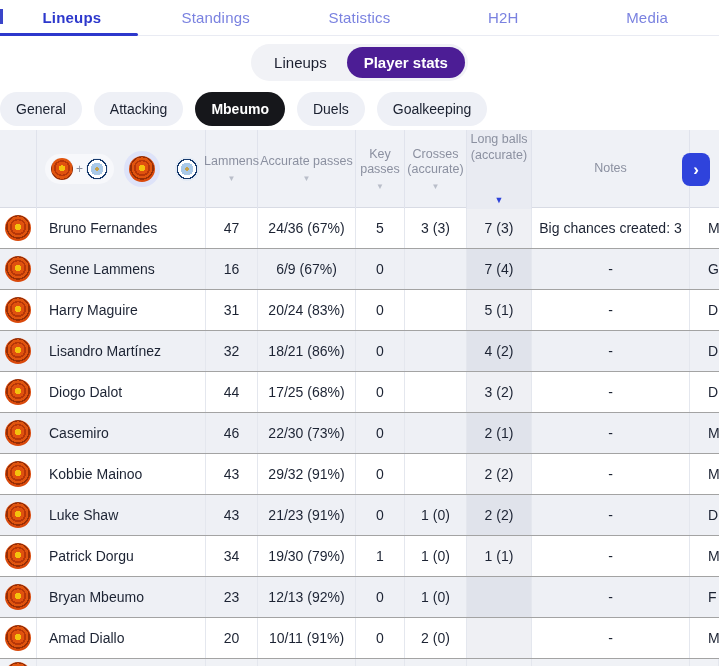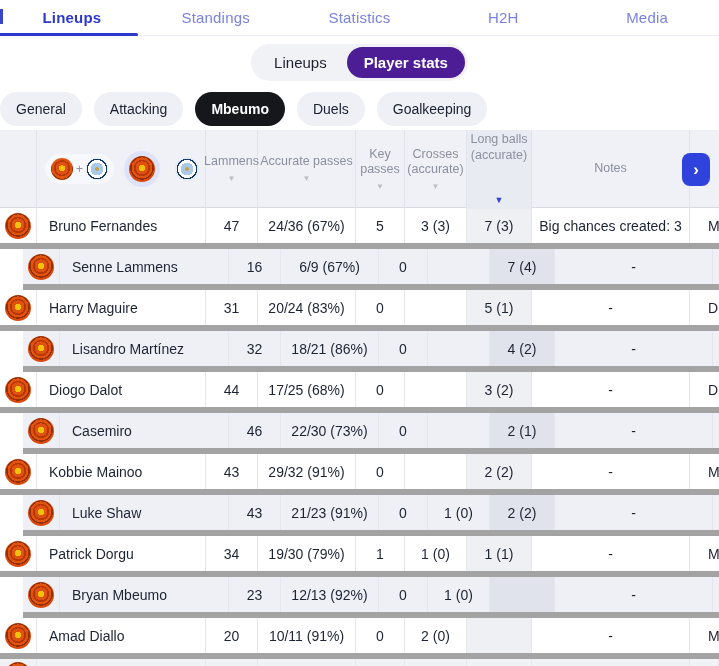--- a/index.html
+++ b/index.html
@@ -56,22 +56,22 @@
   .crest-mu.sm, .crest-mc.sm { width:22px; height:22px; }
   .crest-mc { width:24px; height:24px; border-radius:50%; flex:none;
     background:radial-gradient(circle at 50% 50%, #c8a24a 0 2px, #a9c9e8 2px 6.5px,
       #ffffff 6.5px 9px, #15386b 9px 10.5px, #e3eaf4 10.5px); }
 
   .next-btn { position:absolute; right:9px; top:23px; width:28px; height:33px;
     background:#2f43dc; border:none; border-radius:8px; color:#fff; font-size:17px;
     font-weight:bold; display:flex; align-items:center; justify-content:center; cursor:pointer; }
 
   .tbody { background:#fff; }
-  .tr { height:41px; border-bottom:6px solid #a3a3a3; background:#fff; cursor:pointer; }
-  .tr.alt { background:#eef0f5;margin-left:23px; }
+  .tr { height:41px; border-bottom:1px solid #a3a3a3; background:#fff; cursor:pointer; }
+  .tr.alt { background:#eef0f5; }
   .td { display:flex; align-items:center; justify-content:center; font-size:14px;
     color:#1c2333; border-right:1px solid #e4e7ee; overflow:hidden; white-space:nowrap; }
   .td:last-child { border-right:none; }
   .td.crest-cell { justify-content:center; }
   .td.name { justify-content:flex-start; padding-left:12px; }
   .td.sorted { background:rgba(140,150,180,.14); }
   .td.pos { justify-content:flex-start; padding-left:18px; }
   .tr.partial { height:8px; border-bottom:none; background:#f0f2f6; }
   .tr.partial .td { border-right:1px solid #e4e7ee; }
   .tr.partial .crest-cell { align-items:flex-start; overflow:hidden; }

